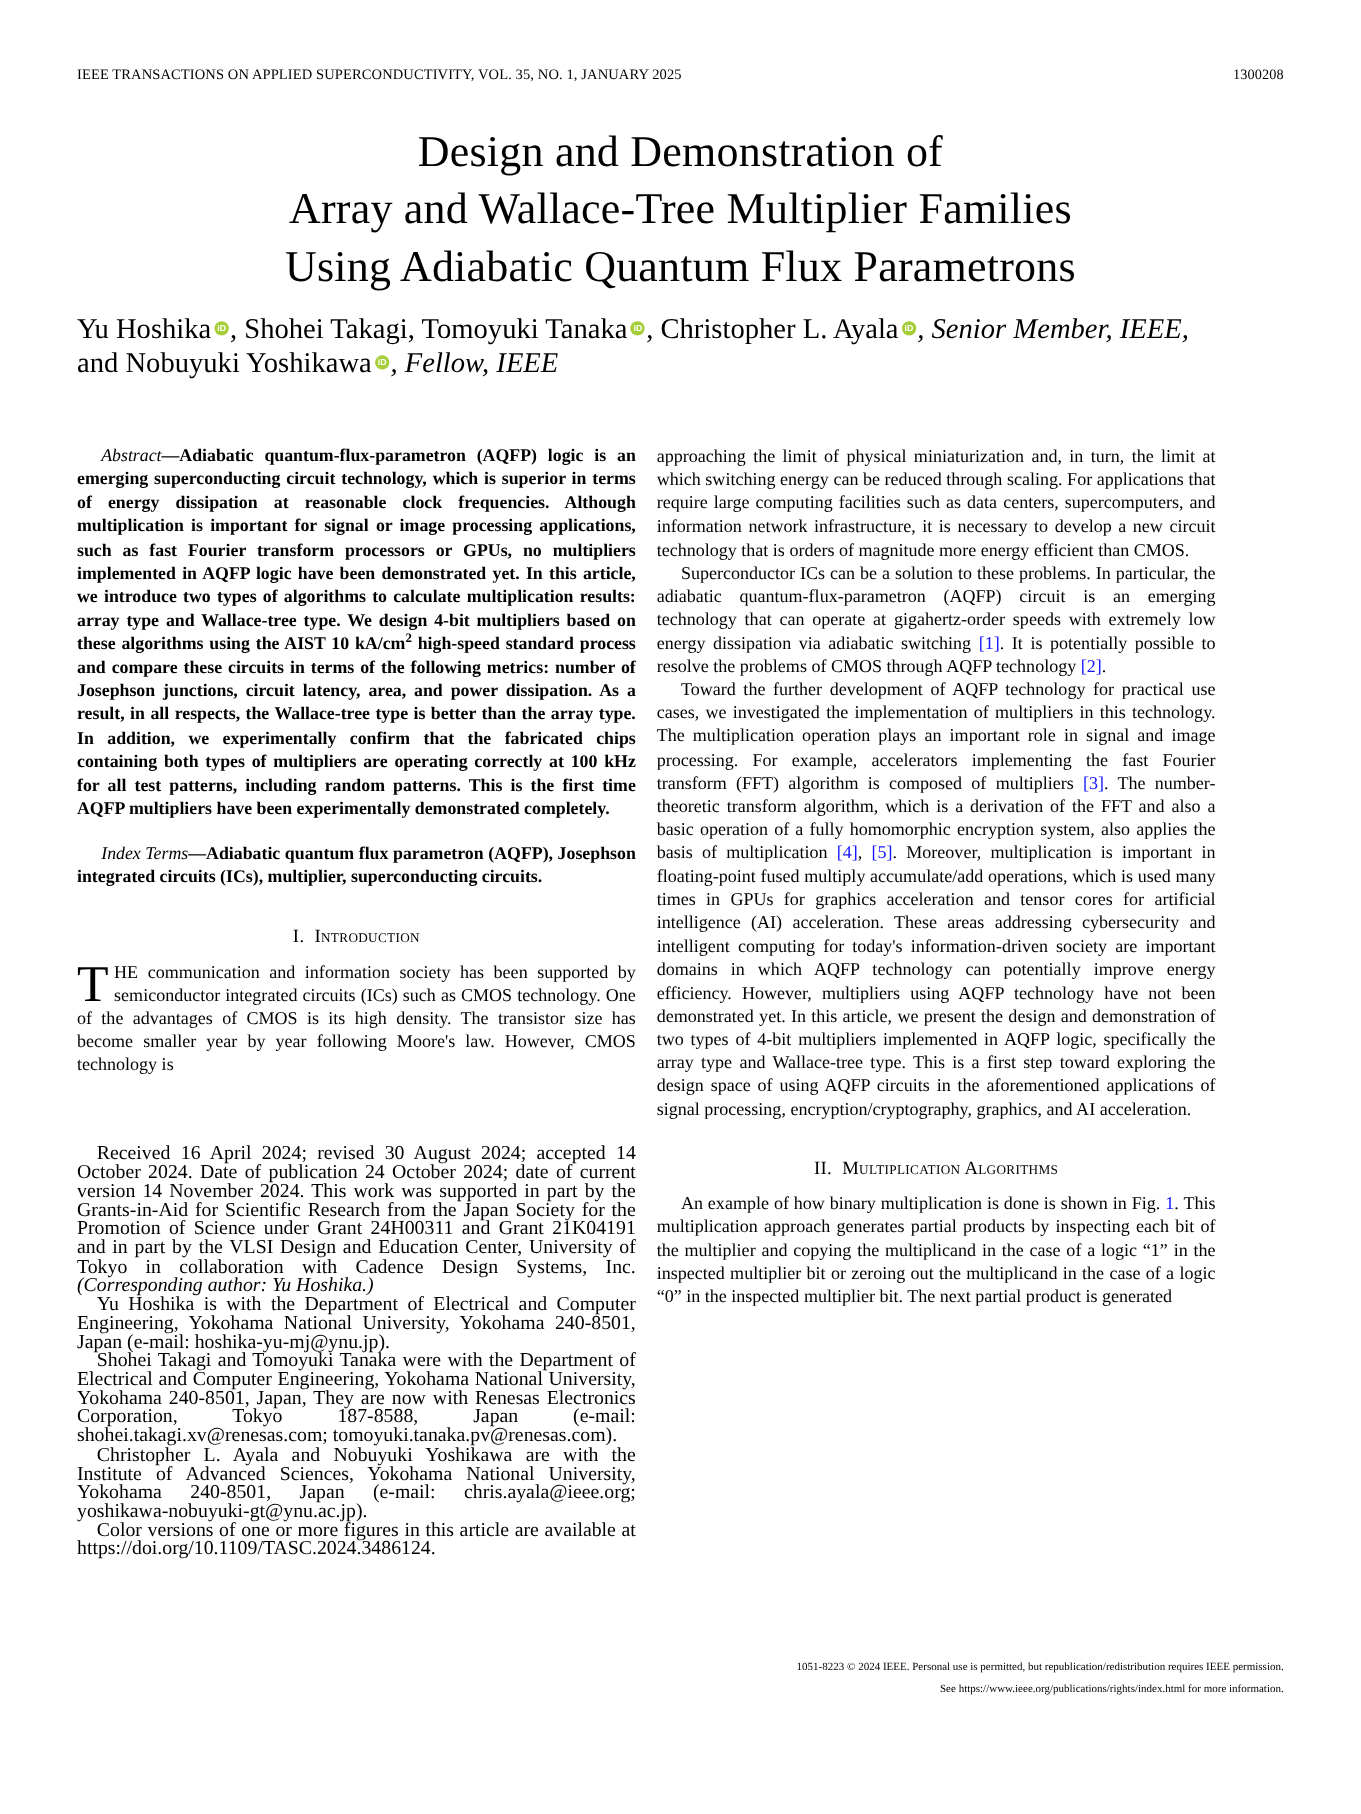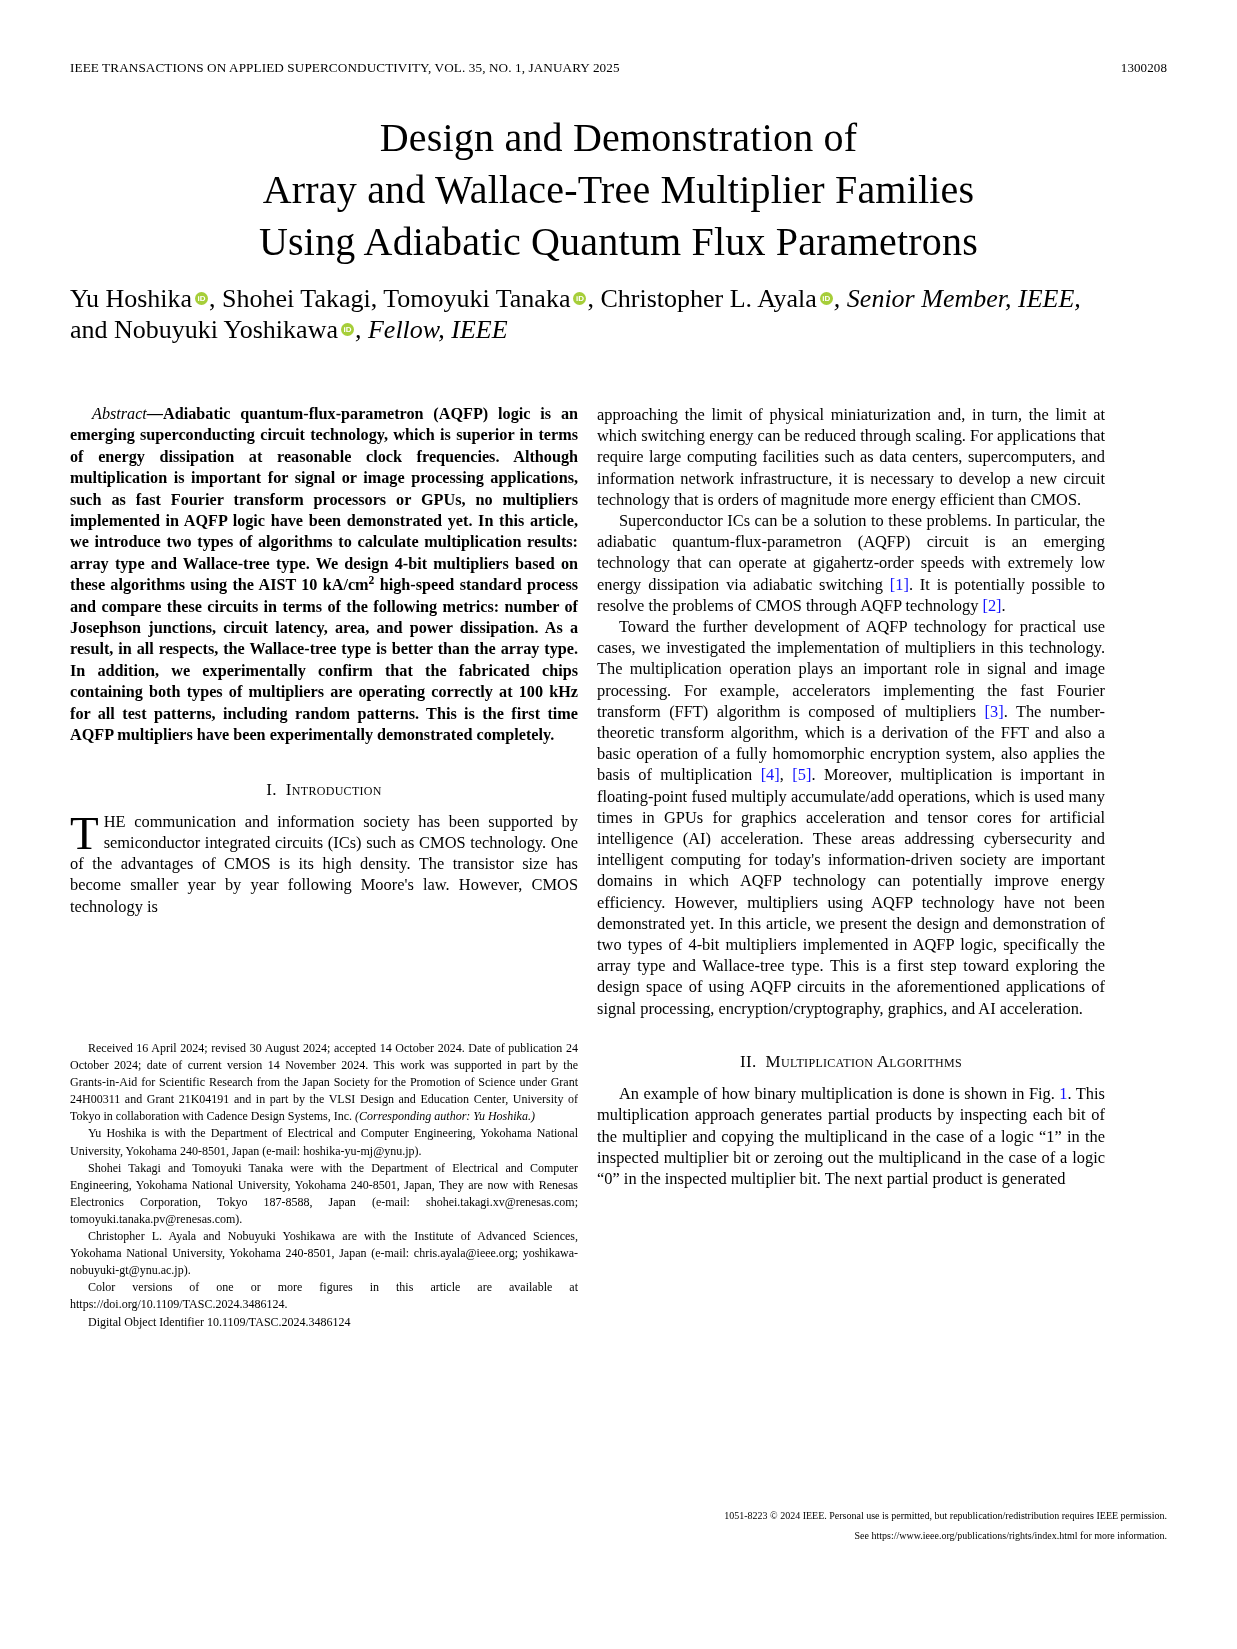--- a/index.html
+++ b/index.html
@@ -142,21 +142,21 @@
     left: 70px;
     top: 1024px;
     width: 200px;
     border-top: 0px solid #000;
   }
   .footnotes {
     position: absolute;
     left: 70px;
     top: 1040px;
     width: 508px;
-    font-size: 12px;
+    font-size: 18px;
     line-height: 17.1px;
     text-align: justify;
   }
   .footnotes p { text-indent: 18px; }
   .fn-it { font-style: italic; }
 
   
   .page-footer {
     position: absolute;
     left: 70px;
@@ -191,20 +191,21 @@
     </div>
     <div>
       <span>and Nobuyuki Yoshikawa</span><span class="orcid"></span><span class="it">, Fellow, IEEE</span>
     </div>
   </div>
 
   <div class="col col-left">
 
     <p class="abstract"><span class="lead-it">Abstract</span><span>—</span><span>Adiabatic quantum-flux-parametron (AQFP) logic is an emerging superconducting circuit technology, which is superior in terms of energy dissipation at reasonable clock frequencies. Although multiplication is important for signal or image processing applications, such as fast Fourier transform processors or GPUs, no multipliers implemented in AQFP logic have been demonstrated yet. In this article, we introduce two types of algorithms to calculate multiplication results: array type and Wallace-tree type. We design 4-bit multipliers based on these algorithms using the AIST 10 kA/cm</span><span class="sup">2</span><span> high-speed standard process and compare these circuits in terms of the following metrics: number of Josephson junctions, circuit latency, area, and power dissipation. As a result, in all respects, the Wallace-tree type is better than the array type. In addition, we experimentally confirm that the fabricated chips containing both types of multipliers are operating correctly at 100 kHz for all test patterns, including random patterns. This is the first time AQFP multipliers have been experimentally demonstrated completely.</span></p>
 
+    <p class="indexterms"><span class="lead-it">Index Terms</span><span>—</span><span>Adiabatic quantum flux parametron (AQFP), Josephson integrated circuits (ICs), multiplier, superconducting circuits.</span></p>
 
     <div class="sec-head"><span class="num">I.</span>&nbsp;&nbsp;<span>Introduction</span></div>
 
     <p class="dropcap-para"><span class="dropcap">T</span><span>HE communication and information society has been supported by semiconductor integrated circuits (ICs) such as CMOS technology. One of the advantages of CMOS is its high density. The transistor size has become smaller year by year following Moore's law. However, CMOS technology is</span></p>
 
   </div>
 
   <div class="col col-right">
 
     <p>approaching the limit of physical miniaturization and, in turn, the limit at which switching energy can be reduced through scaling. For applications that require large computing facilities such as data centers, supercomputers, and information network infrastructure, it is necessary to develop a new circuit technology that is orders of magnitude more energy efficient than CMOS.</p>
@@ -220,21 +221,20 @@
   </div>
 
   <div class="footnote-rule"></div>
 
   <div class="footnotes">
     <p><span>Received 16 April 2024; revised 30 August 2024; accepted 14 October 2024. Date of publication 24 October 2024; date of current version 14 November 2024. This work was supported in part by the Grants-in-Aid for Scientific Research from the Japan Society for the Promotion of Science under Grant 24H00311 and Grant 21K04191 and in part by the VLSI Design and Education Center, University of Tokyo in collaboration with Cadence Design Systems, Inc. </span><span class="fn-it">(Corresponding author: Yu Hoshika.)</span></p>
     <p>Yu Hoshika is with the Department of Electrical and Computer Engineering, Yokohama National University, Yokohama 240-8501, Japan (e-mail: hoshika-yu-mj@ynu.jp).</p>
     <p>Shohei Takagi and Tomoyuki Tanaka were with the Department of Electrical and Computer Engineering, Yokohama National University, Yokohama 240-8501, Japan, They are now with Renesas Electronics Corporation, Tokyo 187-8588, Japan (e-mail: shohei.takagi.xv@renesas.com; tomoyuki.tanaka.pv@renesas.com).</p>
     <p>Christopher L. Ayala and Nobuyuki Yoshikawa are with the Institute of Advanced Sciences, Yokohama National University, Yokohama 240-8501, Japan (e-mail: chris.ayala@ieee.org; yoshikawa-nobuyuki-gt@ynu.ac.jp).</p>
     <p>Color versions of one or more figures in this article are available at https://doi.org/10.1109/TASC.2024.3486124.</p>
-    <p>Digital Object Identifier 10.1109/TASC.2024.3486124</p>
   </div>
 
   <div class="page-footer">
     <div>1051-8223 © 2024 IEEE. Personal use is permitted, but republication/redistribution requires IEEE permission.</div>
     <div>See https://www.ieee.org/publications/rights/index.html for more information.</div>
   </div>
 
 </div>
 
 </body></html>

